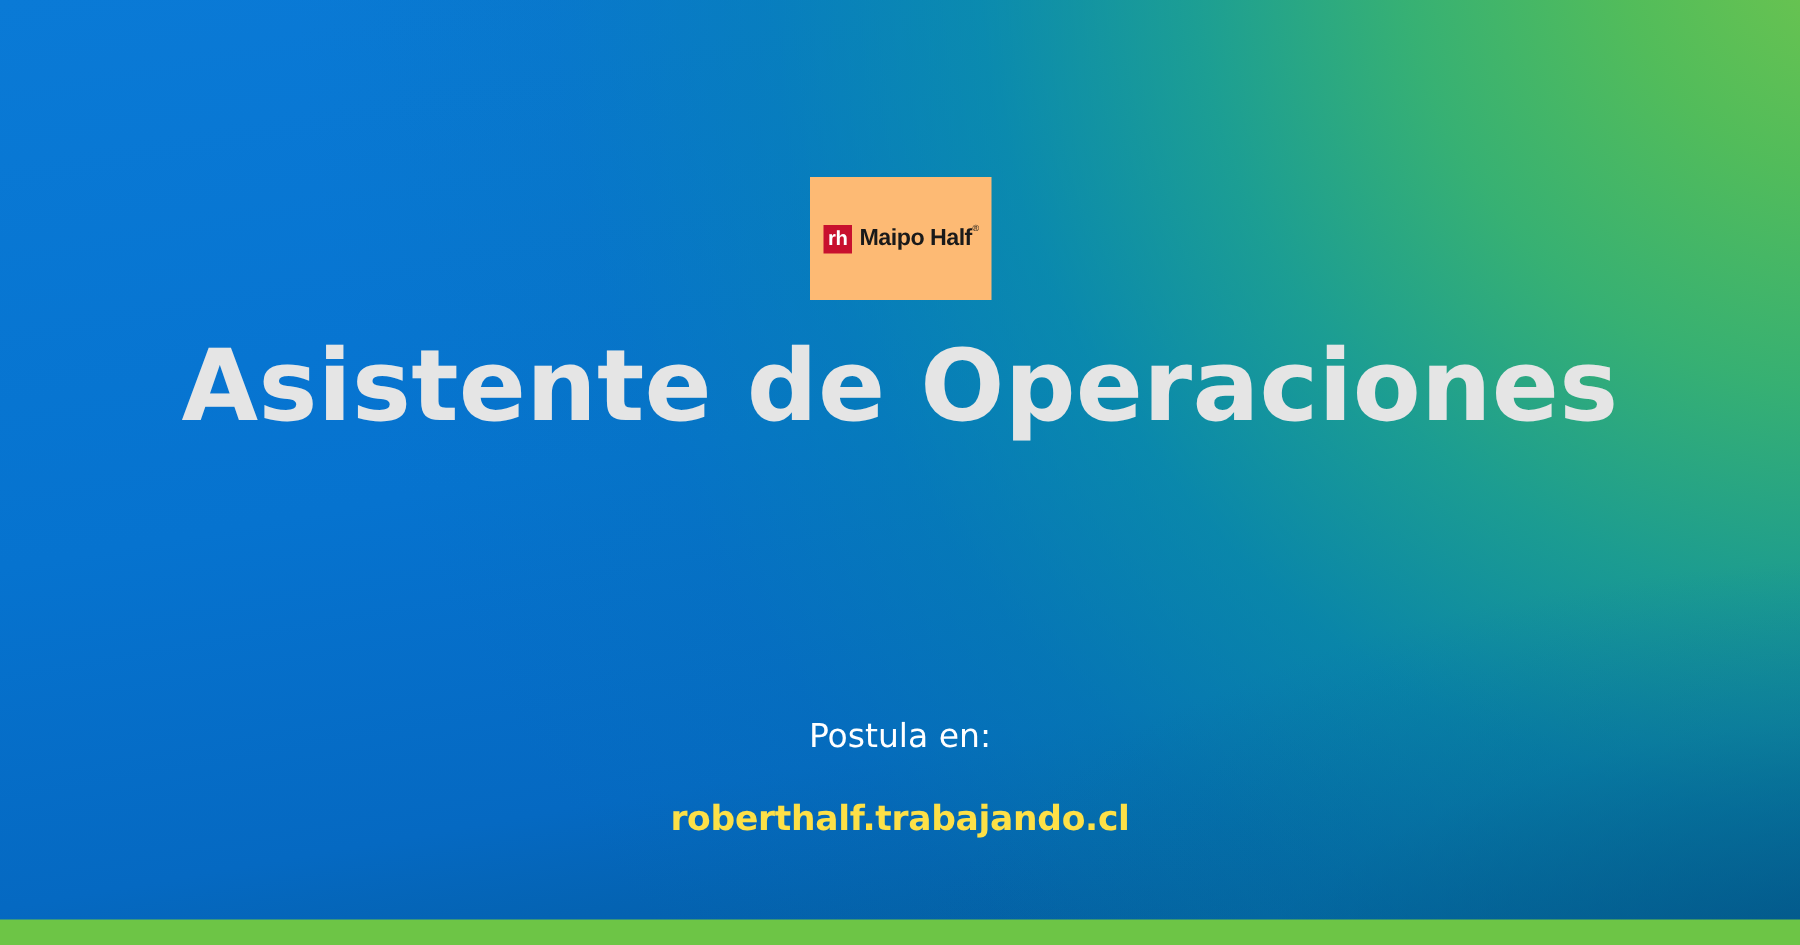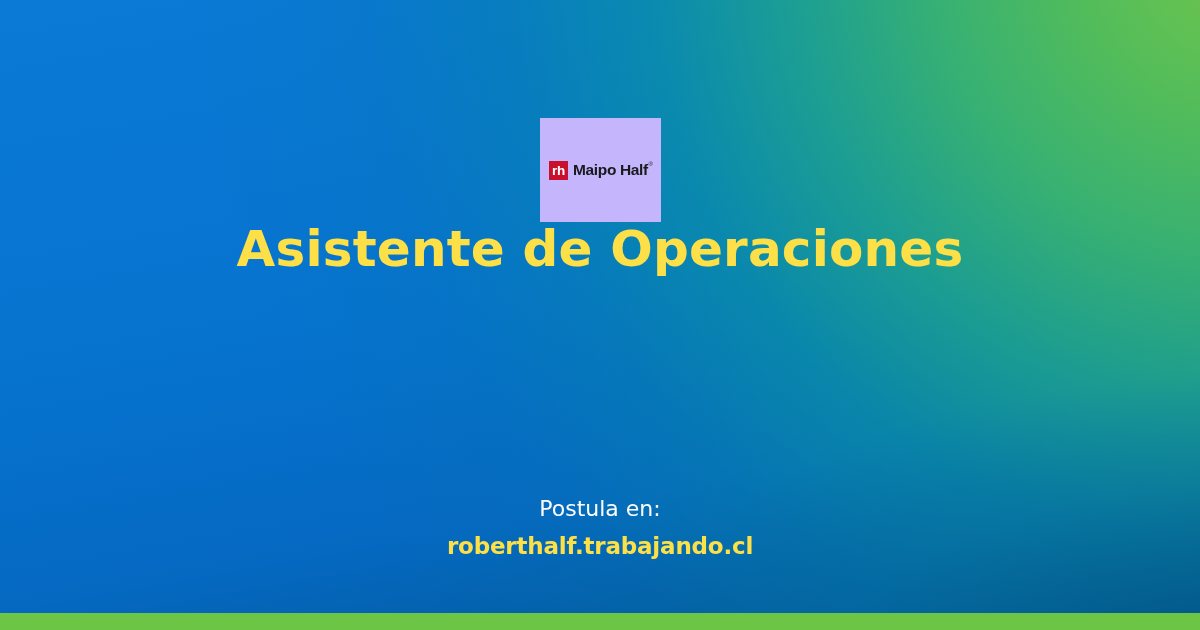--- a/index.html
+++ b/index.html
@@ -57,22 +57,22 @@
     inset: 0;
     z-index: 5;
   }
 
   
   .logo-plate {
     position: absolute;
     left: 540px;
     top: 118px;
     width: 121px;
-    height: 104px;
-    background: #c4b5fd;
+    height: 82px;
+    background: #fdba74;
     display: flex;
     align-items: center;
     justify-content: center;
   }
   .logo-lockup {
     display: flex;
     align-items: center;
     gap: 5px;
     transform: translateY(0px);
   }
@@ -113,23 +113,23 @@
     left: 0.5px;
   }
 
   
   .job-title {
     position: absolute;
     left: 0;
     right: 0;
     top: 222px;
     text-align: center;
-    color: #fde047;
-    font-family: "DejaVu Sans", sans-serif;
-    font-size: 50px;
+    color: #e5e5e5;
+    font-family: "DejaVu Sans", sans-serif;
+    font-size: 66px;
     font-weight: 700;
     line-height: 1.1;
     letter-spacing: 0.2px;
     white-space: nowrap;
   }
   .job-location {
     position: absolute;
     left: 0;
     right: 0;
     top: 300px;
@@ -141,21 +141,21 @@
     line-height: 1.2;
     letter-spacing: 0.2px;
     white-space: nowrap;
   }
 
   
   .cta-lead {
     position: absolute;
     left: 0;
     right: 0;
-    top: 496px;
+    top: 479px;
     text-align: center;
     color: #ffffff;
     font-family: "DejaVu Sans", sans-serif;
     font-size: 22px;
     font-weight: 400;
     line-height: 1.2;
   }
   .cta-site {
     position: absolute;
     left: 0;

